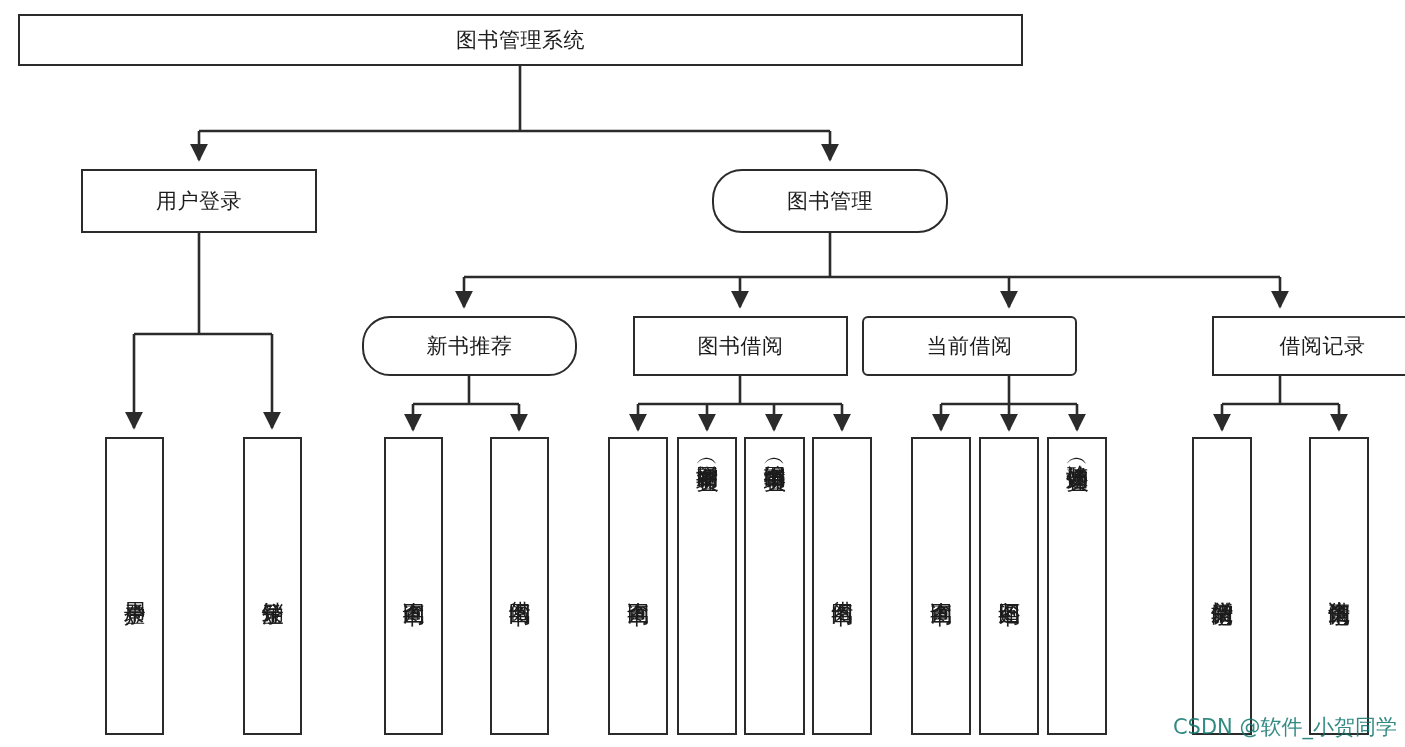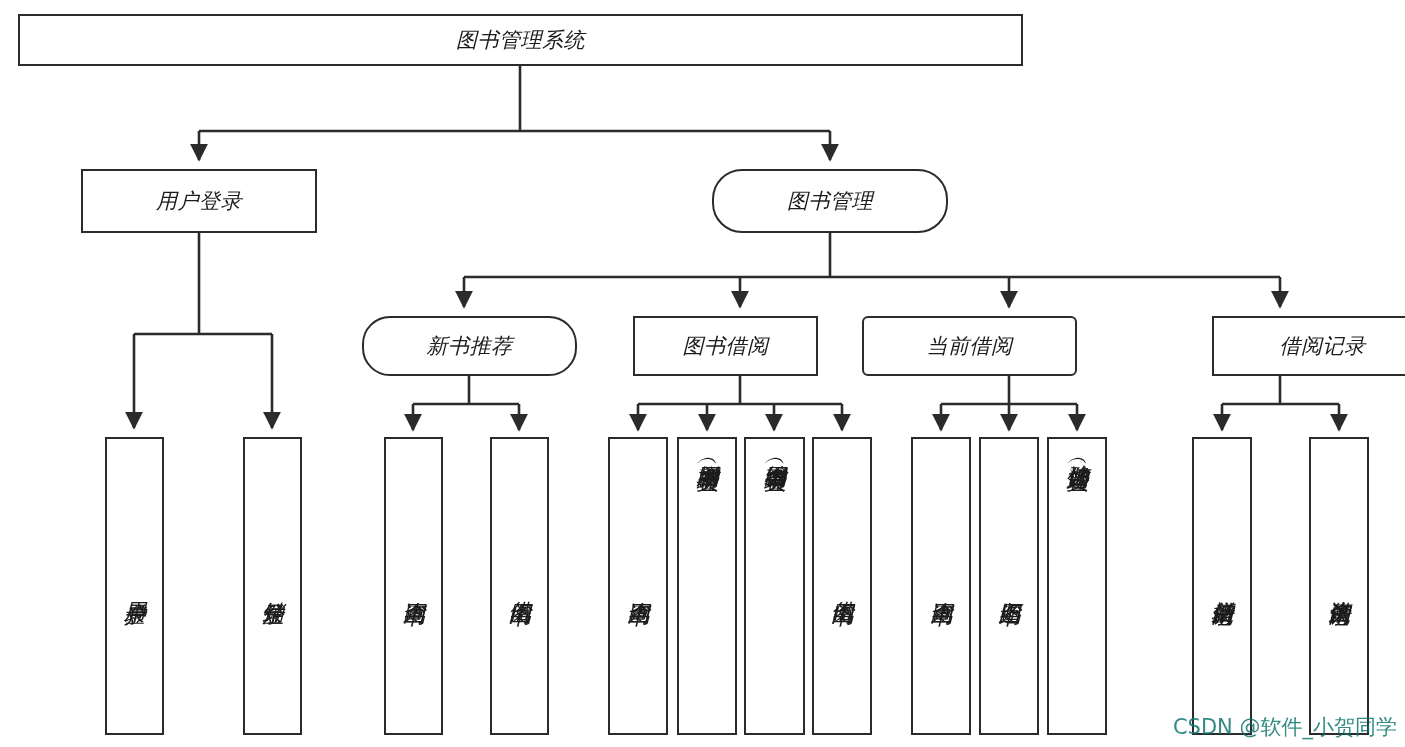--- a/index.html
+++ b/index.html
@@ -26,21 +26,20 @@
   }
   .node {
     position: absolute;
     box-sizing: border-box;
     background: #ffffff;
     border: 2px solid #2b2b2b;
     display: flex;
     align-items: center;
     justify-content: center;
     color: #1c1c1c;
-    font-style: italic;
   }
   .node .label {
     font-size: 21px;
     line-height: 1.15;
     letter-spacing: 0.5px;
     white-space: nowrap;
     text-align: center;
   }
   .node.leaf .label {
     writing-mode: vertical-rl;
@@ -132,21 +131,21 @@
   <div class="node" style="left:81px; top:169px; width:236px; height:64px;">
     <span class="label">用户登录</span>
   </div>
   <div class="node" style="left:712px; top:169px; width:236px; height:64px;border-radius:30px;">
     <span class="label">图书管理</span>
   </div>
 
   <div class="node" style="left:362px; top:316px; width:215px; height:60px;border-radius:28px;">
     <span class="label">新书推荐</span>
   </div>
-  <div class="node" style="left:633px; top:316px; width:185px; height:60px;">
+  <div class="node" style="left:633px; top:316px; width:215px; height:60px;">
     <span class="label">图书借阅</span>
   </div>
   <div class="node" style="left:862px; top:316px; width:215px; height:60px;border-radius:6px;">
     <span class="label">当前借阅</span>
   </div>
   <div class="node" style="left:1212px; top:316px; width:221px; height:60px;">
     <span class="label">借阅记录</span>
   </div>
 
   <div class="node leaf short" style="left:105px; top:437px; width:59px; height:298px;">

